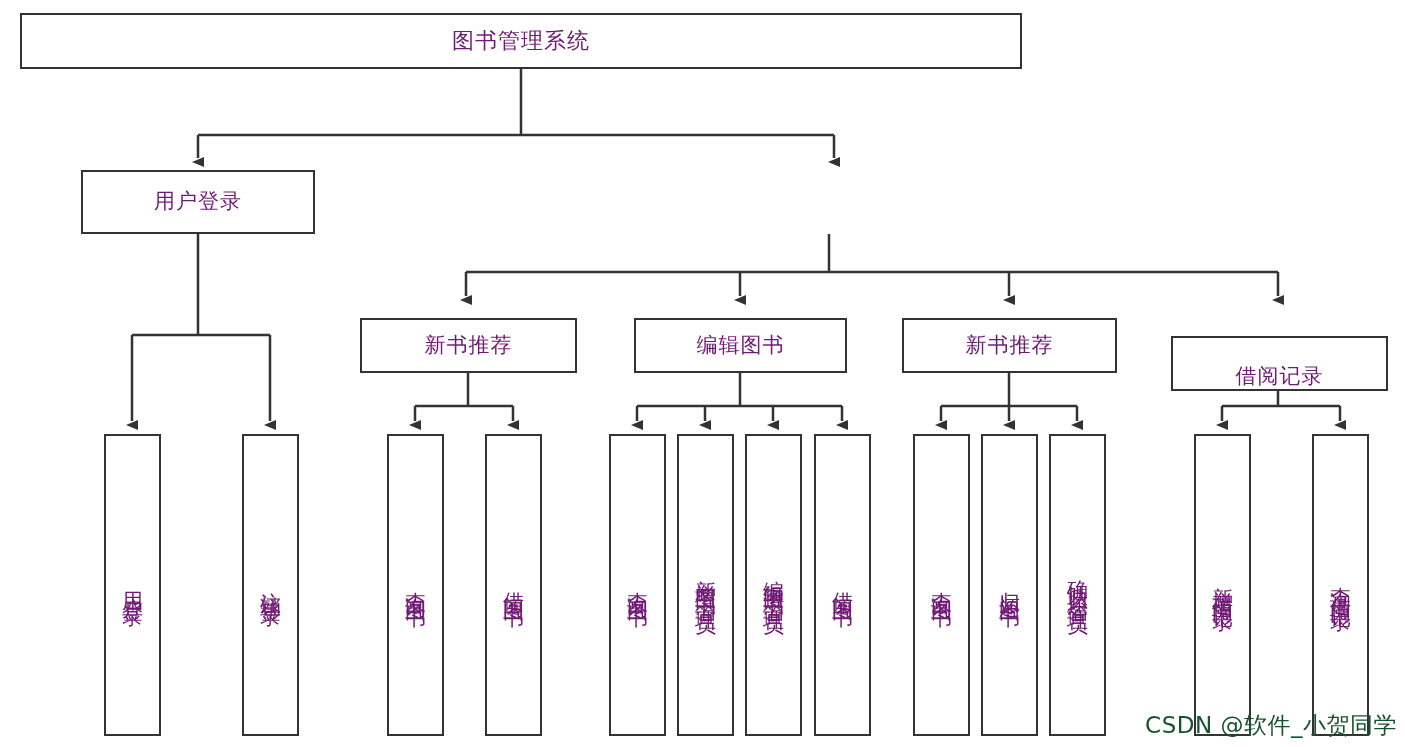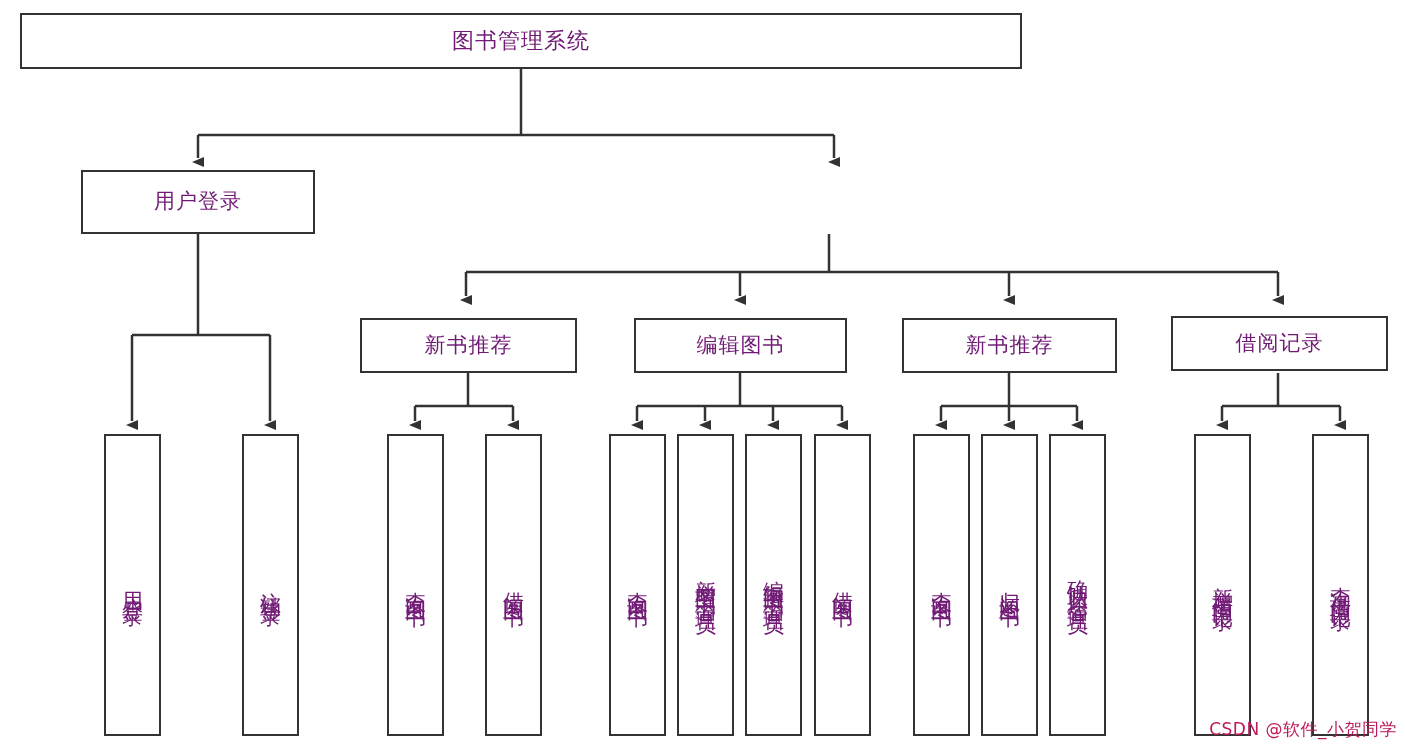--- a/index.html
+++ b/index.html
@@ -54,22 +54,22 @@
     justify-content: center;
     text-align: center;
   }
   .node.vert span {
     display: block;
   }
   .watermark {
     position: absolute;
     right: 8px;
     bottom: 6px;
-    font-size: 17px;
-    color: #be185d;
+    font-size: 23px;
+    color: #14532d;
     letter-spacing: 0.5px;
     white-space: nowrap;
   }
 </style>
 </head>
 <body>
 
 <div id="canvas">
 
   <svg class="wires" viewBox="0 0 1405 747" xmlns="http://www.w3.org/2000/svg">
@@ -132,21 +132,21 @@
 
   <div class="node horiz" style="left:360px; top:318px; width:217px; height:55px;">
     <span>新书推荐</span>
   </div>
   <div class="node horiz" style="left:634px; top:318px; width:213px; height:55px;">
     <span>编辑图书</span>
   </div>
   <div class="node horiz" style="left:902px; top:318px; width:215px; height:55px;">
     <span>新书推荐</span>
   </div>
-  <div class="node horiz" style="left:1171px; top:316px; width:217px; height:55px;">
+  <div class="node horiz" style="left:1171px; top:336px; width:217px; height:55px;align-items:flex-end;">
     <span>借阅记录</span>
   </div>
 
   <div class="node vert" style="left:104px; top:434px; width:57px; height:302px;">
     <span>用户登录</span>
   </div>
   <div class="node vert" style="left:242px; top:434px; width:57px; height:302px;">
     <span>注销登录</span>
   </div>
 

